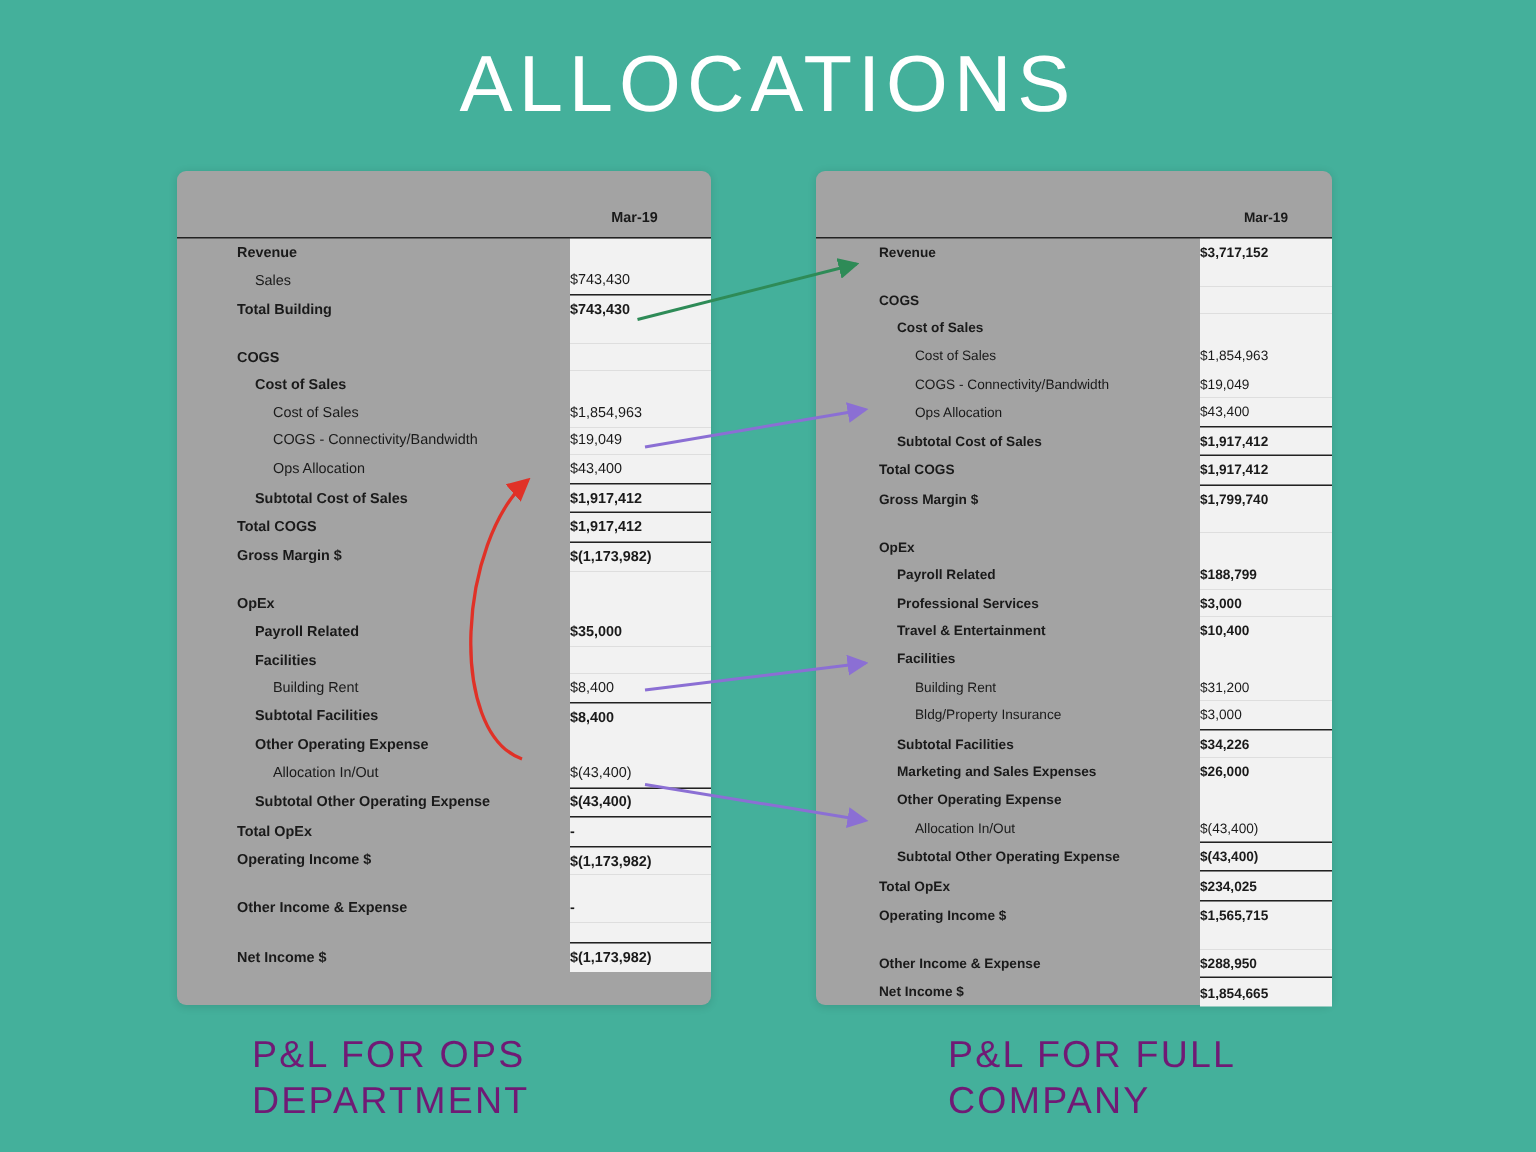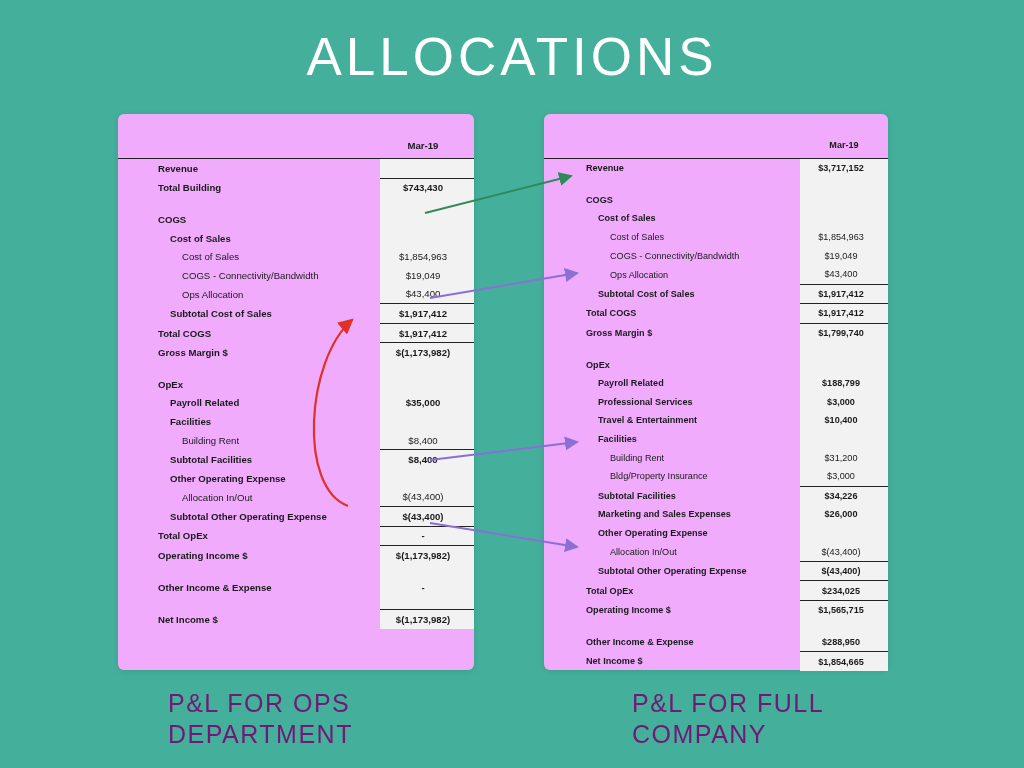--- a/index.html
+++ b/index.html
@@ -20,21 +20,21 @@
     left: 0;
     width: 100%;
     text-align: center;
     color: #ffffff;
     font-size: 53px;
     letter-spacing: 4px;
     font-weight: 300;
   }
   .card {
     position: absolute;
-    background: #f0abfc;
+    background: #a3a3a3;
     border-radius: 6px;
     box-shadow: 0 1px 6px rgba(0,0,0,0.12);
   }
   #card-left {
     left: 118px;
     top: 114px;
     width: 356px;
     height: 556px;
   }
   #card-right {
@@ -56,21 +56,21 @@
     padding: 0;
     height: 18.6px;
     vertical-align: middle;
     white-space: nowrap;
   }
   #card-left .pl-table { font-size: 9.6px; }
   #card-right .pl-table { font-size: 9.1px; }
   .lbl { padding-left: 40px !important; }
   #card-right .lbl { padding-left: 42px !important; }
   .val {
-    text-align: center;
+    text-align: left;
     background: #f2f2f2;
     width: 82px;
     padding-right: 6px !important;
   }
   #card-left .val { width: 86px; padding-right: 8px !important; }
   .spacer td { height: 13px; background: none !important; }
   .spacer td.val { background: #f2f2f2 !important; }
   .ind0 { padding-left: 40px !important; }
   .ind1 { padding-left: 52px !important; }
   .ind2 { padding-left: 64px !important; }
@@ -113,20 +113,24 @@
 <div class="card" id="card-left">
   <table class="pl-table" id="left-table">
       <tbody>
         <tr class="hdr-row">
           <td class="lbl hdr-pad"></td>
           <td class="val">Mar-19</td>
         </tr>
         <tr class="">
           <td class="ind0 bold">Revenue</td>
           <td class="val bold"></td>
+        </tr>
+        <tr class="">
+          <td class="ind1">Sales</td>
+          <td class="val ">$743,430</td>
         </tr>
         <tr class="topline">
           <td class="ind0 bold">Total Building</td>
           <td class="val bold">$743,430</td>
         </tr>
         <tr class="spacer">
           <td class="lbl"></td>
           <td class="val"></td>
         </tr>
         <tr class="">

